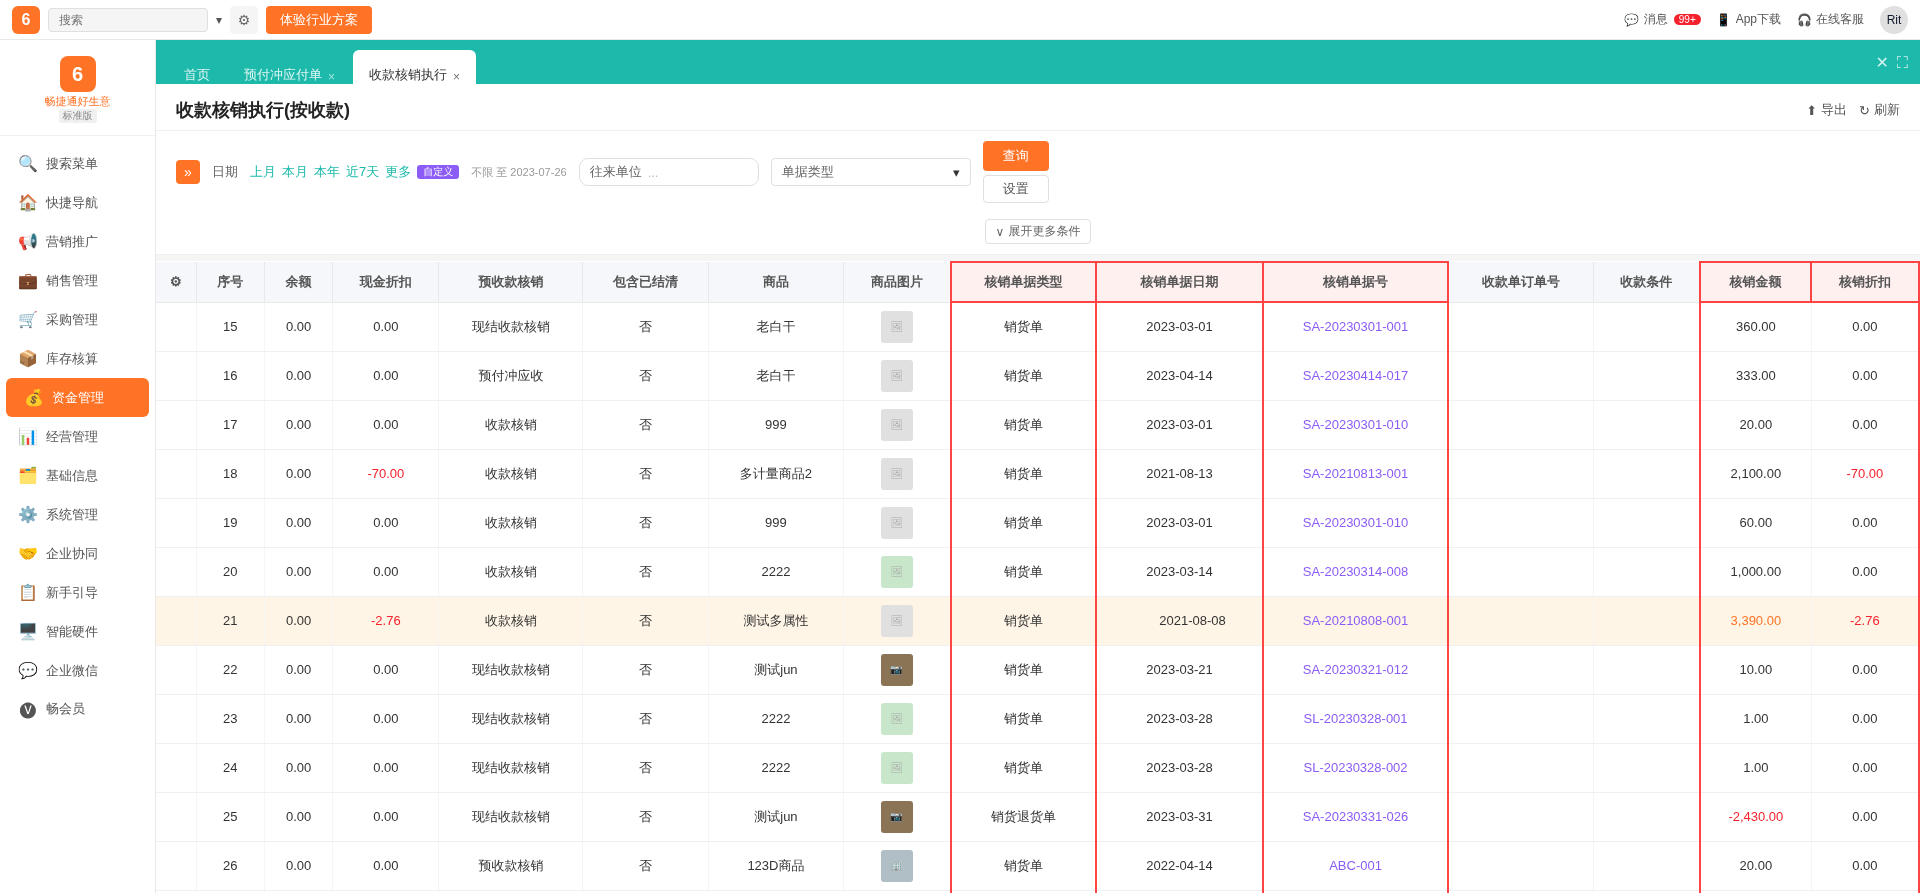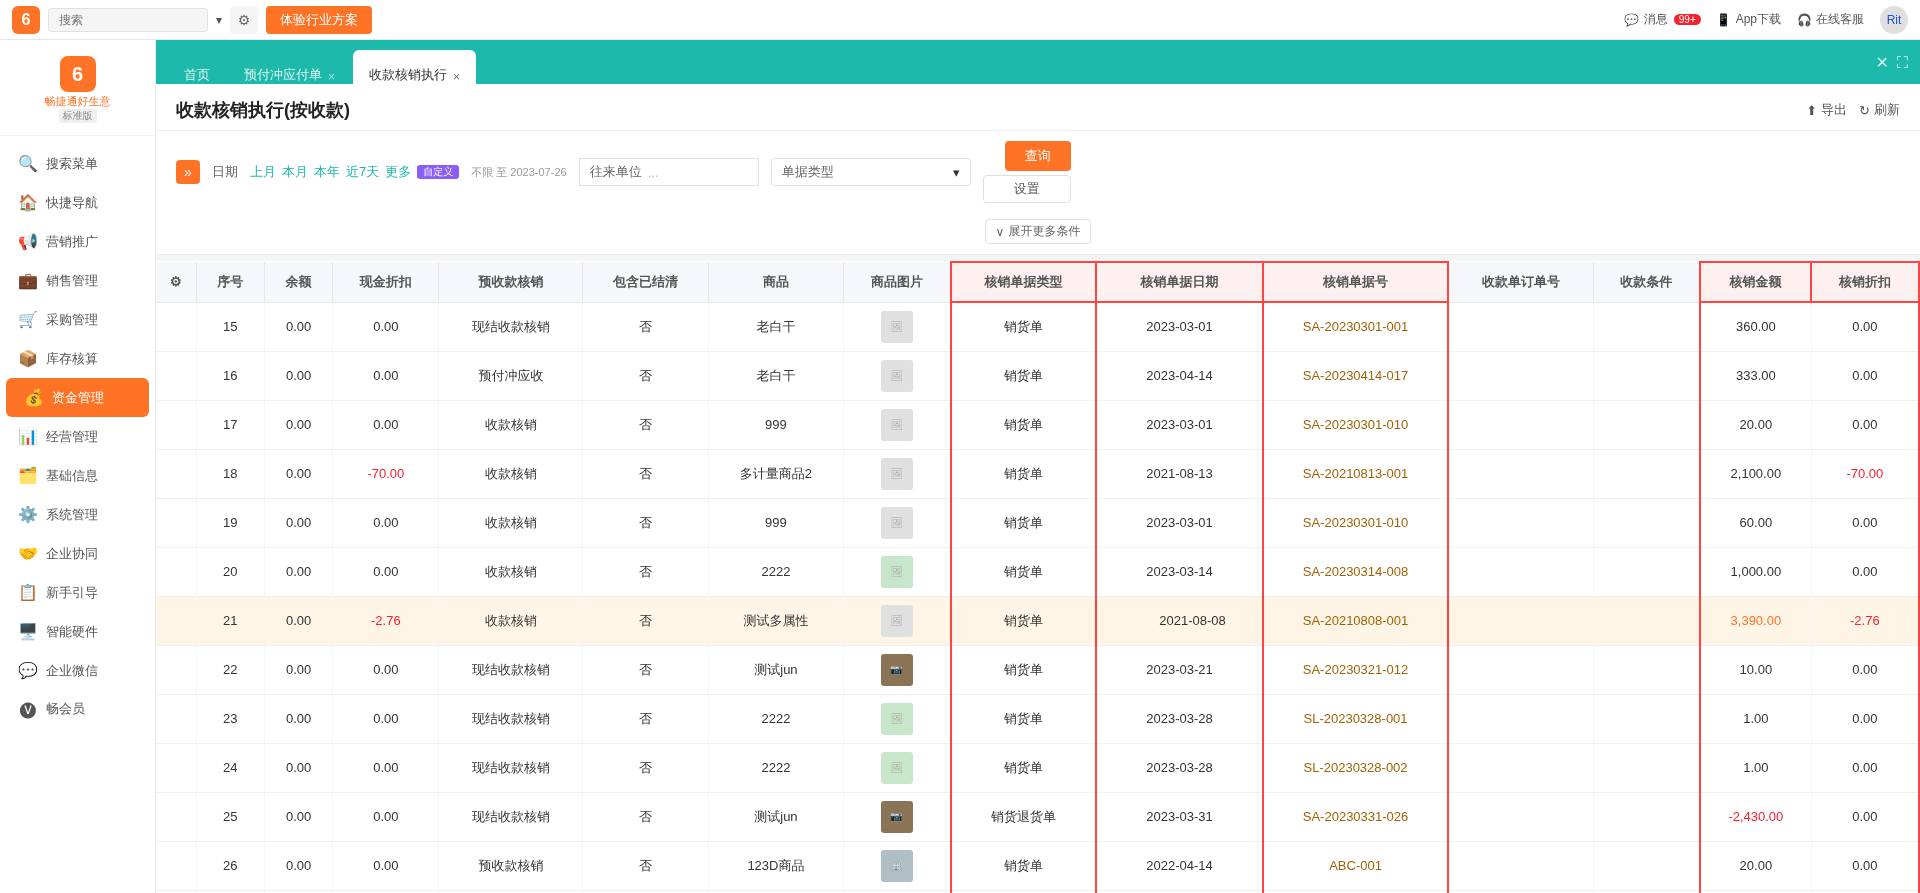--- a/index.html
+++ b/index.html
@@ -67,21 +67,21 @@
       background: #f5222d;
       color: #fff;
       border-radius: 10px;
       padding: 0 5px;
       font-size: 10px;
       margin-left: 2px;
     }
     .user-avatar {
       width: 28px; height: 28px; border-radius: 50%;
       background: #e0e0e0; display: flex; align-items: center; justify-content: center;
-      font-size: 12px; color: #1d4ed8;
+      font-size: 12px; color: #0f172a;
     }
 
     
     .app-layout {
       display: flex;
       height: calc(100vh - 40px);
     }
 
     
     .sidebar {
@@ -251,21 +251,21 @@
       padding: 0 6px;
       font-size: 10px;
       cursor: pointer;
     }
     .filter-field {
       display: flex;
       align-items: center;
       gap: 6px;
       padding: 4px 10px;
       border: 1px solid #e0e0e0;
-      border-radius: 0;
+      border-radius: 9px;
       background: #fff;
       min-width: 180px;
     }
     .filter-field-label { color: #666; font-size: 13px; }
     .filter-field-dots { color: #bbb; }
     .filter-select-field {
       display: flex;
       align-items: center;
       gap: 6px;
       padding: 4px 10px;
@@ -275,21 +275,20 @@
       min-width: 200px;
     }
     .btn-query {
       background: #ff7326;
       color: #fff;
       border: none;
       border-radius: 4px;
       padding: 6px 20px;
       font-size: 13px;
       cursor: pointer;
-      margin-left: 22px;
     }
     .btn-settings {
       border: 1px solid #e0e0e0;
       background: #fff;
       color: #555;
       border-radius: 4px;
       padding: 4px 14px;
       font-size: 13px;
       cursor: pointer;
     }
@@ -339,21 +338,21 @@
     tbody tr td {
       padding: 8px 10px;
       text-align: center;
       border-bottom: 1px solid #f0f0f0;
       border-right: 1px solid #f5f5f5;
       color: #333;
       white-space: nowrap;
     }
     tbody tr.highlighted { background: #fff5e6; }
     .td-link {
-      color: #a16207;
+      color: #8b5cf6;
       cursor: pointer;
       text-decoration: none;
     }
     .td-red { color: #f5222d; }
     .td-orange { color: #ff7326; }
 
     
     ::-webkit-scrollbar { width: 6px; height: 6px; }
     ::-webkit-scrollbar-track { background: #f5f5f5; }
     ::-webkit-scrollbar-thumb { background: #ccc; border-radius: 3px; }

